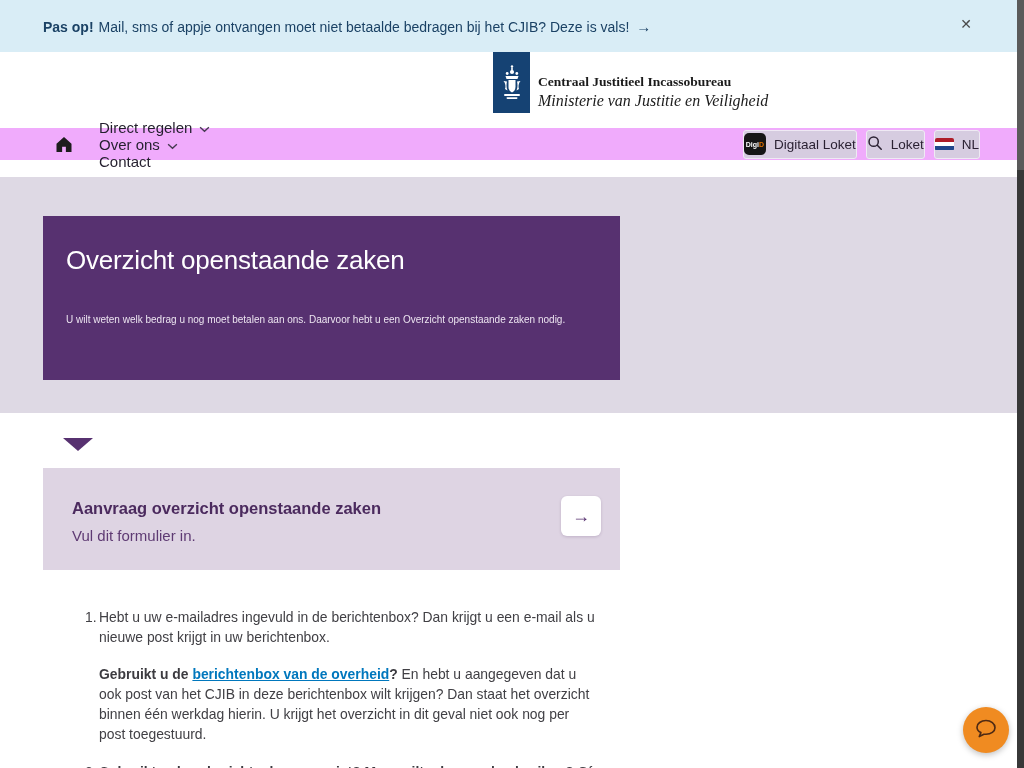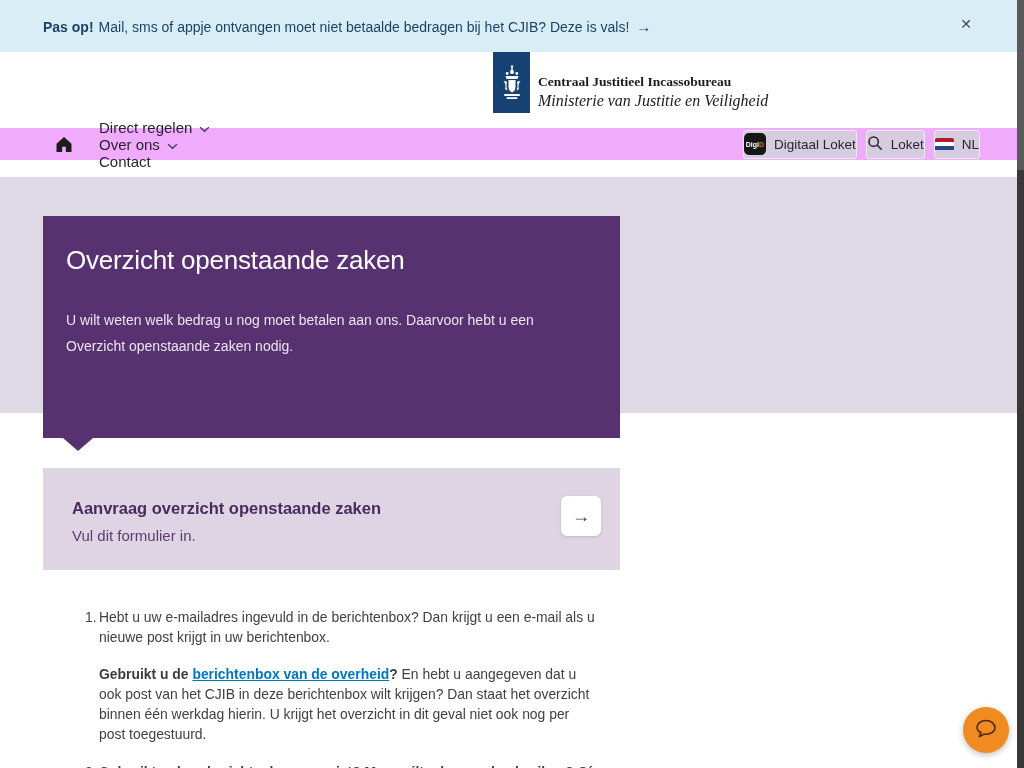--- a/index.html
+++ b/index.html
@@ -44,24 +44,24 @@
                  font-size:7px; font-weight:bold; color:#ffffff; letter-spacing:0; }
   .digid-badge .d-or { color:#e17000; }
   .flag { width:19px; height:13px; border-radius:2px; overflow:hidden; display:block; }
   .flag div { height:33.34%; }
   .flag .f-r { background:#ae1c28; } .flag .f-w { background:#ffffff; } .flag .f-b { background:#21468b; }
 
   
   .lavender { position:absolute; top:177px; left:0; width:1024px; height:236px; background:#ded9e4; }
 
   
-  .hero { position:absolute; left:43px; top:216px; width:577px; height:222px; background:#573170;
+  .hero { position:absolute; left:43px; top:216px; width:577px; height:164px; background:#573170;
           padding:29px 24px 0 23px; }
   .hero-title { font-size:26px; font-weight:400; color:#ffffff; letter-spacing:-0.2px; }
-  .hero-body { margin-top:31px; font-size:14px; line-height:26px; color:#ece4f0; width:505px; }
+  .hero-body { margin-top:31px; font-size:10px; line-height:26px; color:#ece4f0; width:505px; }
   .hero-tail { position:absolute; left:63px; top:438px; width:0; height:0;
                border-left:15px solid transparent; border-right:15px solid transparent;
                border-top:13px solid #573170; }
 
   
   .form-card { position:absolute; left:43px; top:468px; width:577px; height:102px;
                background:#ded4e3; padding:31px 23px 0 29px; cursor:pointer; }
   .form-card-title { font-size:16.5px; font-weight:bold; color:#4b2a5e; }
   .form-card-sub { margin-top:9px; font-size:15px; color:#5e3a73; }
   .form-card-btn { position:absolute; right:19px; top:28px; width:40px; height:40px;

